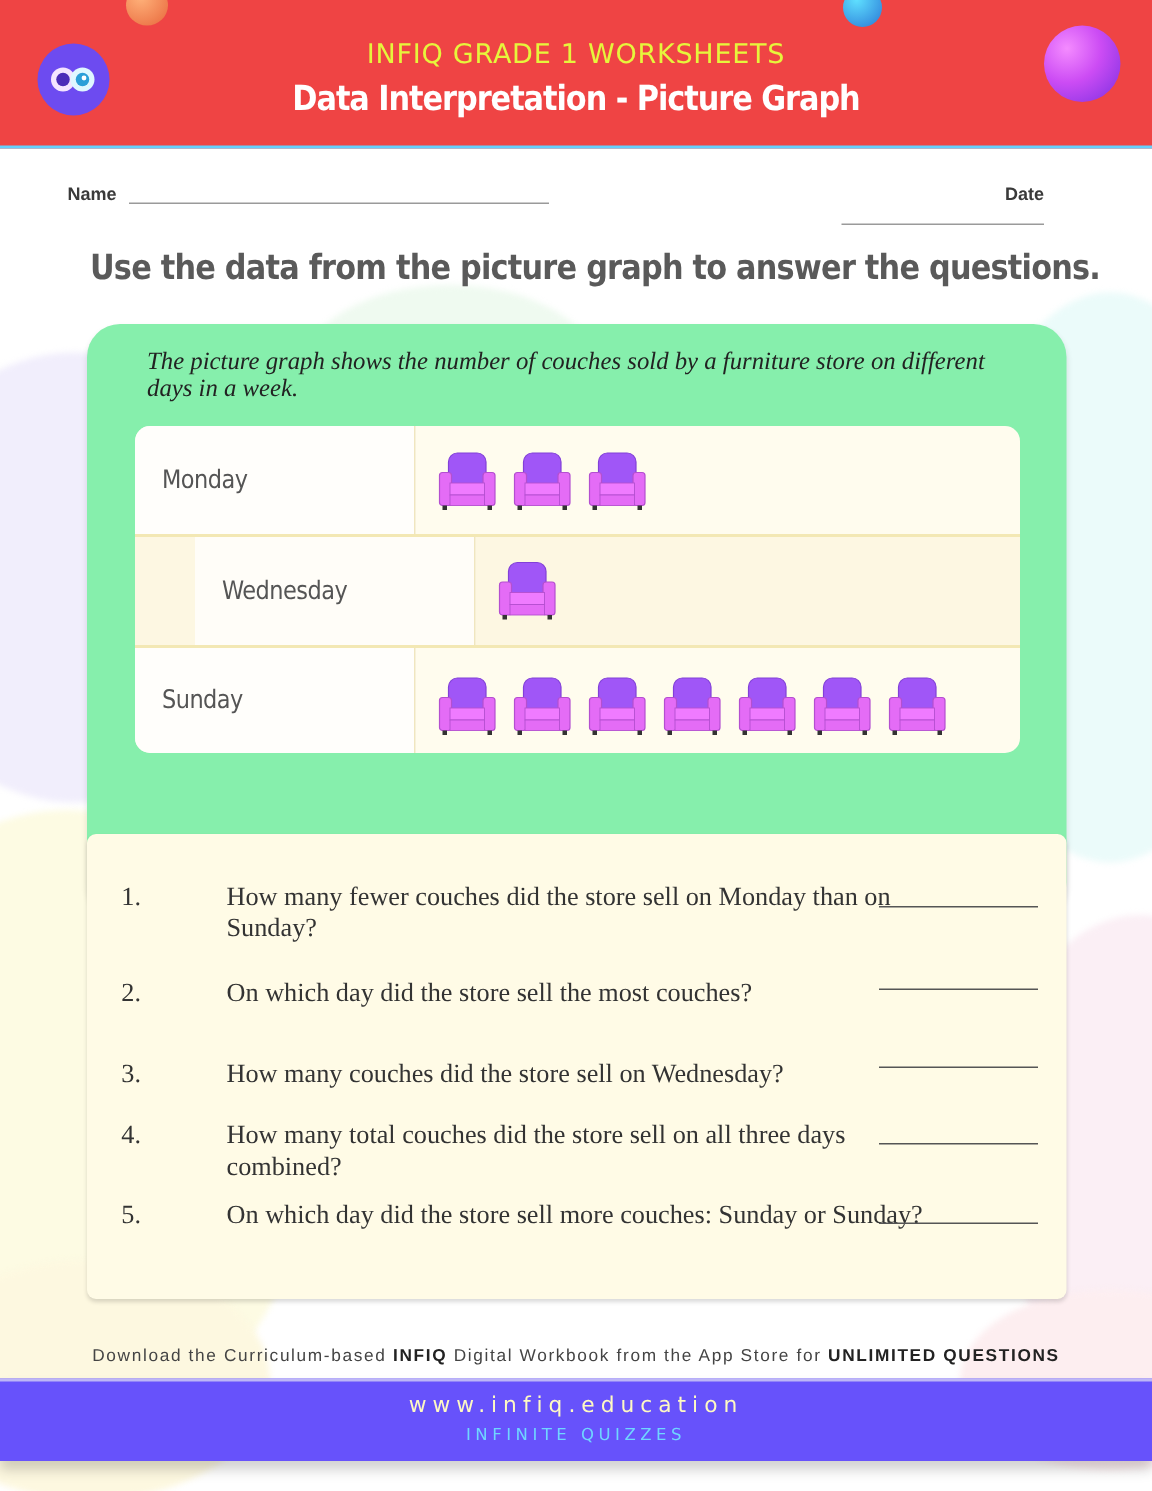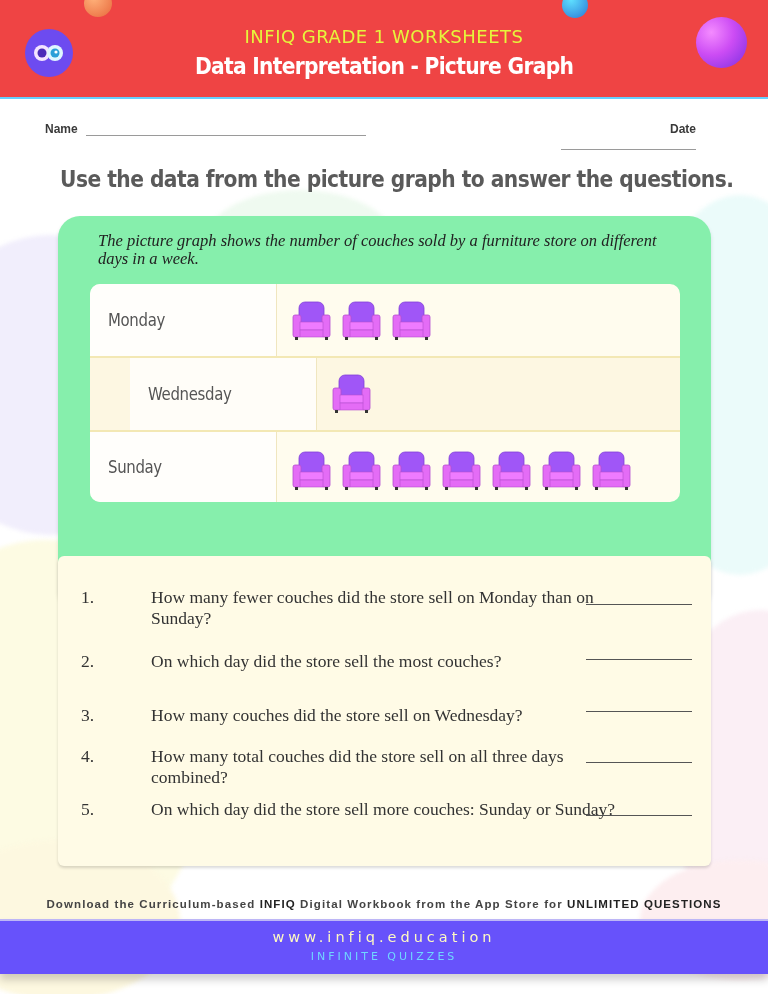--- a/index.html
+++ b/index.html
@@ -60,21 +60,21 @@
   .q-num { position: absolute; left: 0; width: 24px; text-align: right; }
   .q-text { position: absolute; left: 37px; width: 470px; margin-left: 44px; }
   .q-line { position: absolute; left: 516px; width: 106px; border-bottom: 1px solid #555; }
   .q0 { top: 31px; } .q0 .q-line { top: 17px; }
   .q1 { top: 95px; } .q1 .q-line { top: 8px; }
   .q2 { top: 149px; } .q2 .q-line { top: 6px; }
   .q3 { top: 190px; } .q3 .q-line { top: 16px; }
   .q4 { top: 243px; } .q4 .q-line { top: 16px; }
 
   
-  .promo { position: absolute; left: 0; top: 898px; width: 768px; text-align: center; z-index: 2; font-size: 11.5px; letter-spacing: 1.1px; color: #444; font-weight: bold; }
+  .promo { position: absolute; left: 0; top: 898px; width: 768px; text-align: center; z-index: 2; font-size: 11.5px; letter-spacing: 1.1px; color: #444; }
   .promo b { color: #222; }
   .footer-band { position: absolute; left: 0; top: 919px; width: 768px; height: 55px; background: #6752fb; z-index: 2; box-shadow: 0 6px 8px rgba(0,0,0,0.18); border-top: 2px solid #bdb6f6; }
   .footer-url { position: absolute; top: 8px; width: 768px; text-align: center; color: #fef9c3; font-family: "DejaVu Sans", sans-serif; font-size: 14.5px; letter-spacing: 4px; }
   .footer-tag { position: absolute; top: 29px; width: 768px; text-align: center; color: #6fd6ff; font-family: "DejaVu Sans", sans-serif; font-size: 11px; letter-spacing: 3px; }
 </style>
 </head>
 <body>
 
 <div class="blob b1"></div>
 <div class="blob b2"></div>

